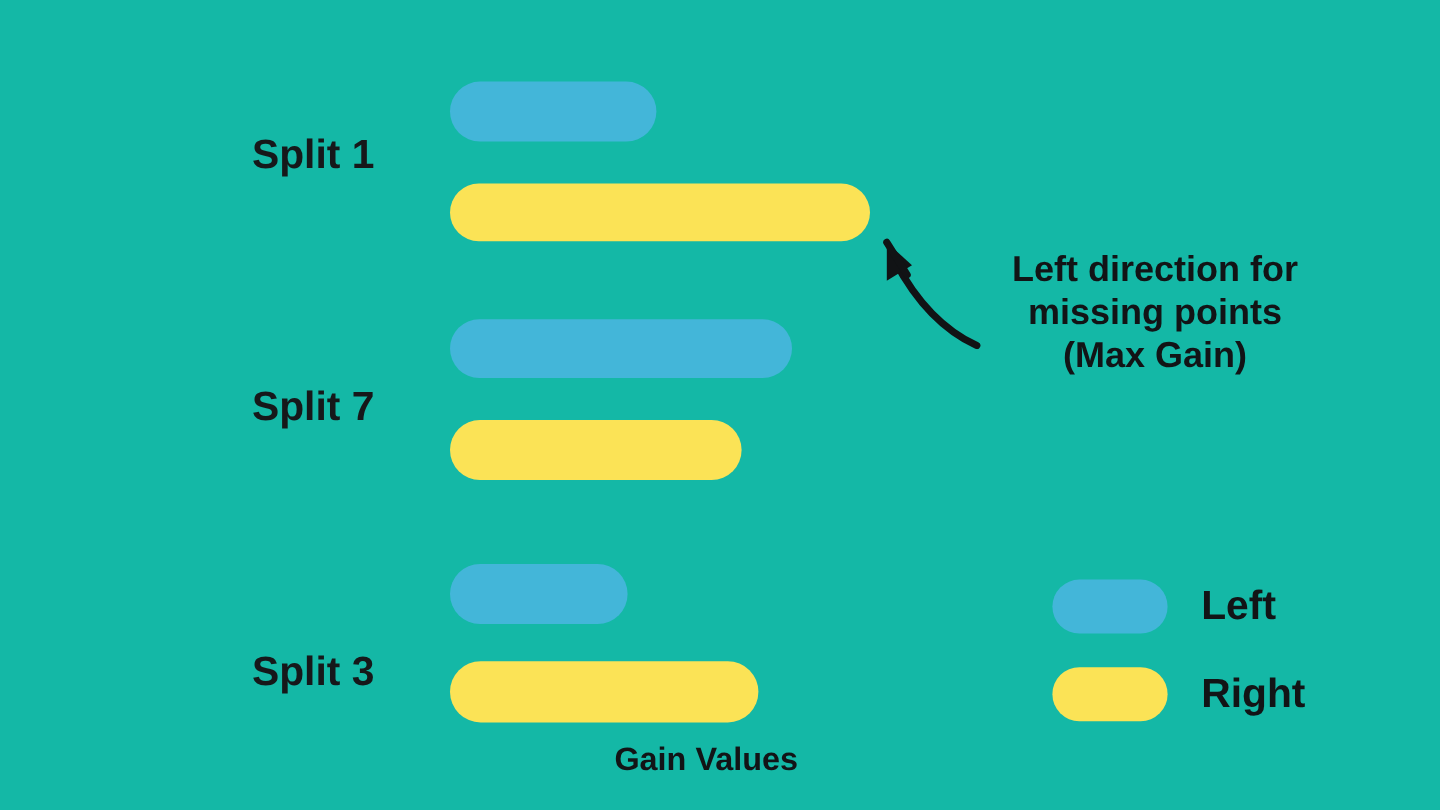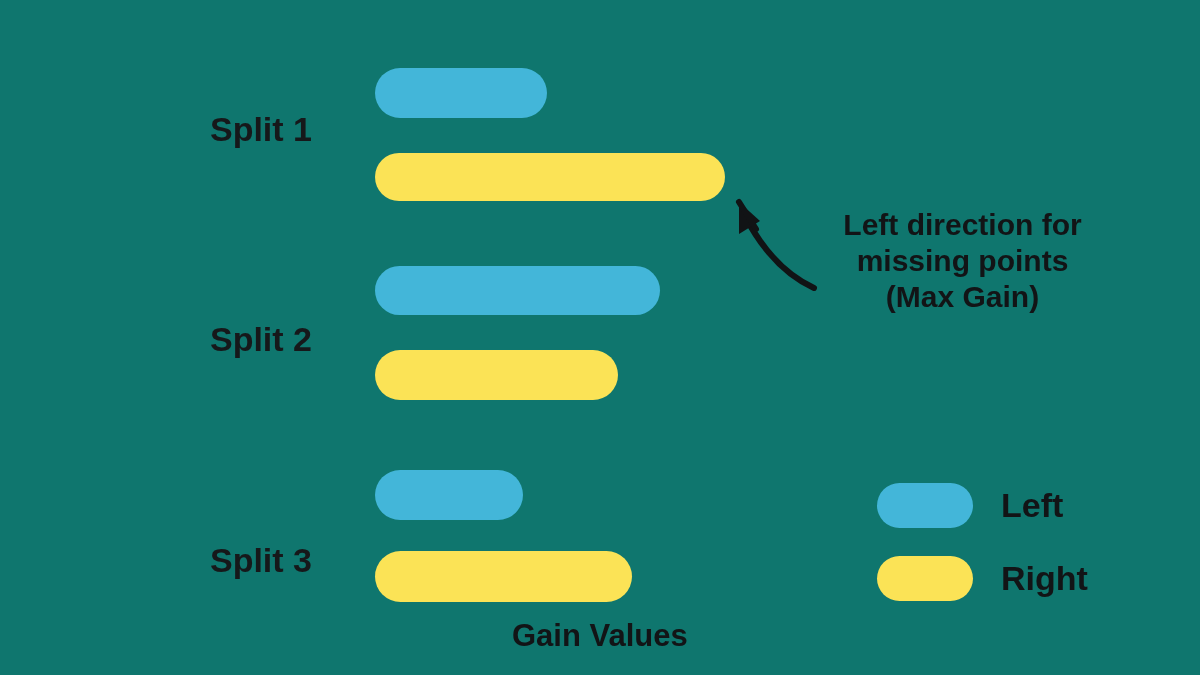--- a/index.html
+++ b/index.html
@@ -7,21 +7,21 @@
     padding: 0;
     background: #ffffff;
   }
   body {
     font-family: "Liberation Sans", sans-serif;
   }
   #canvas {
     position: relative;
     width: 1200px;
     height: 675px;
-    background: #0f766e;
+    background: #14b8a6;
     overflow: hidden;
   }
 
   
   .split-label {
     position: absolute;
     font-family: "Liberation Sans", sans-serif;
     font-weight: bold;
     font-size: 34px;
     color: #16181a;
@@ -36,21 +36,21 @@
     border-radius: 999px;
   }
   .bar.left  { background: #43b6d9; }
   .bar.right { background: #fbe356; }
 
   
   #axis-caption {
     position: absolute;
     font-family: "Liberation Sans", sans-serif;
     font-weight: bold;
-    font-size: 31px;
+    font-size: 27px;
     color: #121416;
     white-space: nowrap;
   }
 
   
   #annotation-text {
     position: absolute;
     left: 790px;
     top: 207px;
     width: 345px;
@@ -103,21 +103,21 @@
 </style>
 </head>
 <body>
 
 <div id="canvas">
 
   <div id="splits-layer">
       <div class="split-label" style="left: 190px; top: 110px; width: 122px;">Split 1</div>
       <div class="bar left" style="left: 375px; top: 68px; width: 172px; height: 50px;"></div>
       <div class="bar right" style="left: 375px; top: 153px; width: 350px; height: 48px;"></div>
-      <div class="split-label" style="left: 190px; top: 320px; width: 122px;">Split 2</div>
+      <div class="split-label" style="left: 190px; top: 320px; width: 122px;">Split 7</div>
       <div class="bar left" style="left: 375px; top: 266px; width: 285px; height: 49px;"></div>
       <div class="bar right" style="left: 375px; top: 350px; width: 243px; height: 50px;"></div>
       <div class="split-label" style="left: 194px; top: 513px; width: 118px; margin-top: 28px;">Split 3</div>
       <div class="bar left" style="left: 375px; top: 470px; width: 148px; height: 50px;"></div>
       <div class="bar right" style="left: 375px; top: 551px; width: 257px; height: 51px;"></div>
     </div>
 
   <div id="axis-caption" style="left: 512px; top: 618px; width: auto; text-align: left; white-space: nowrap;">Gain Values</div>
 
   <svg id="annotation-arrow" viewBox="0 0 100 95">

